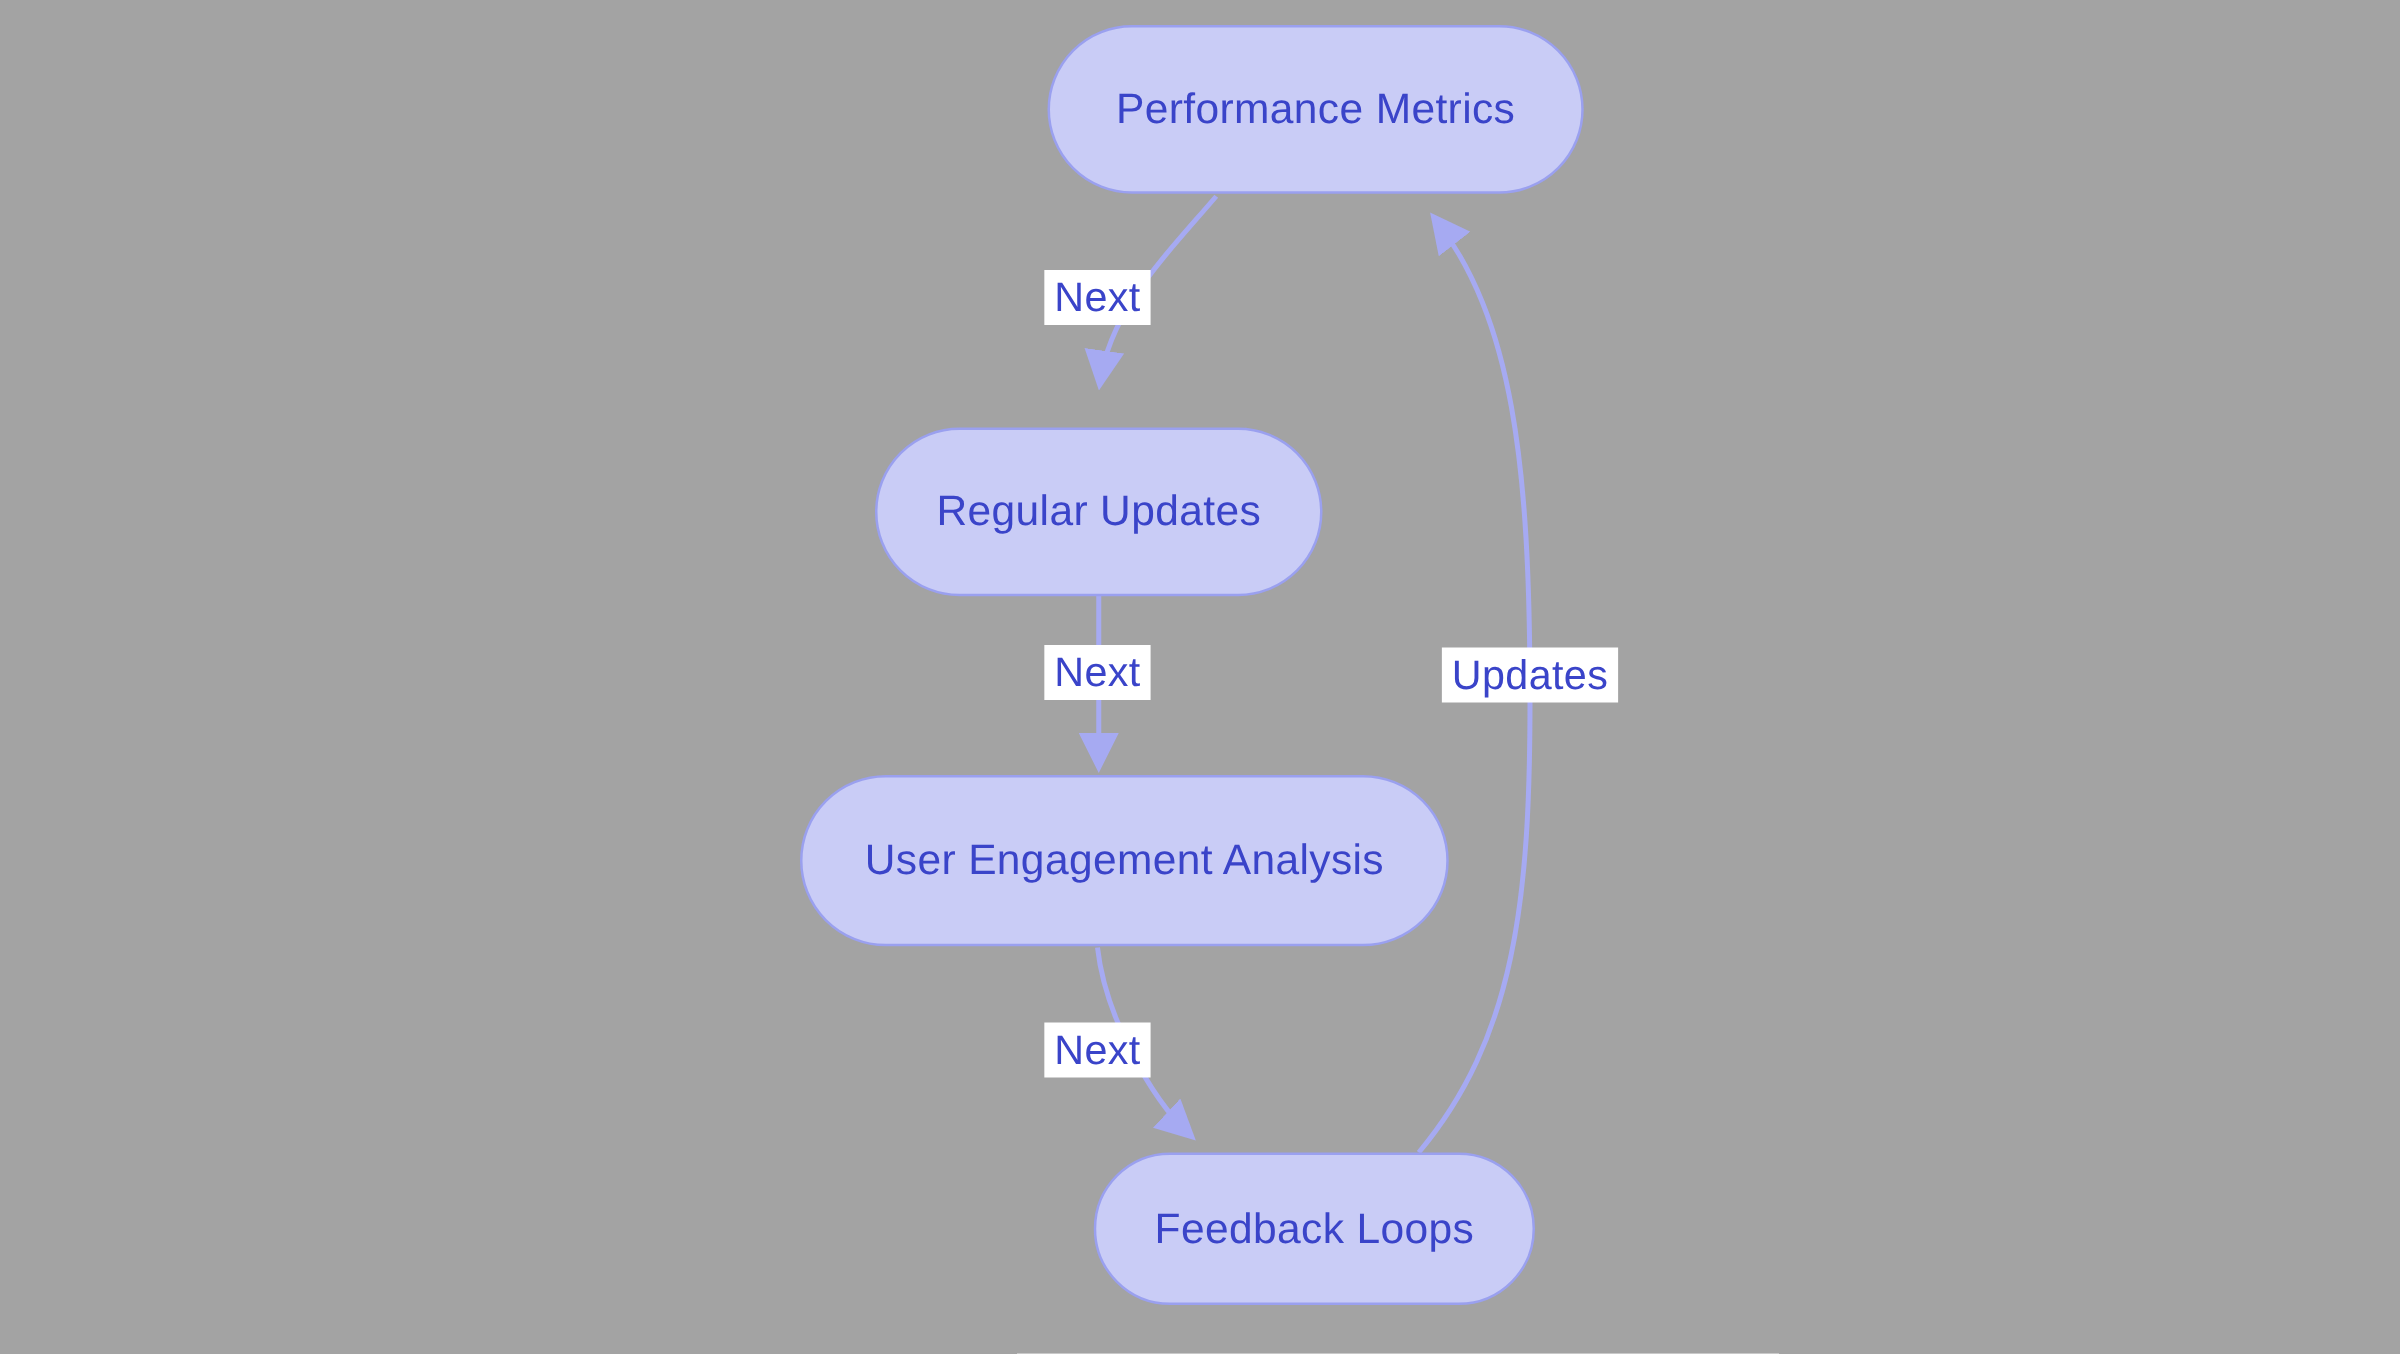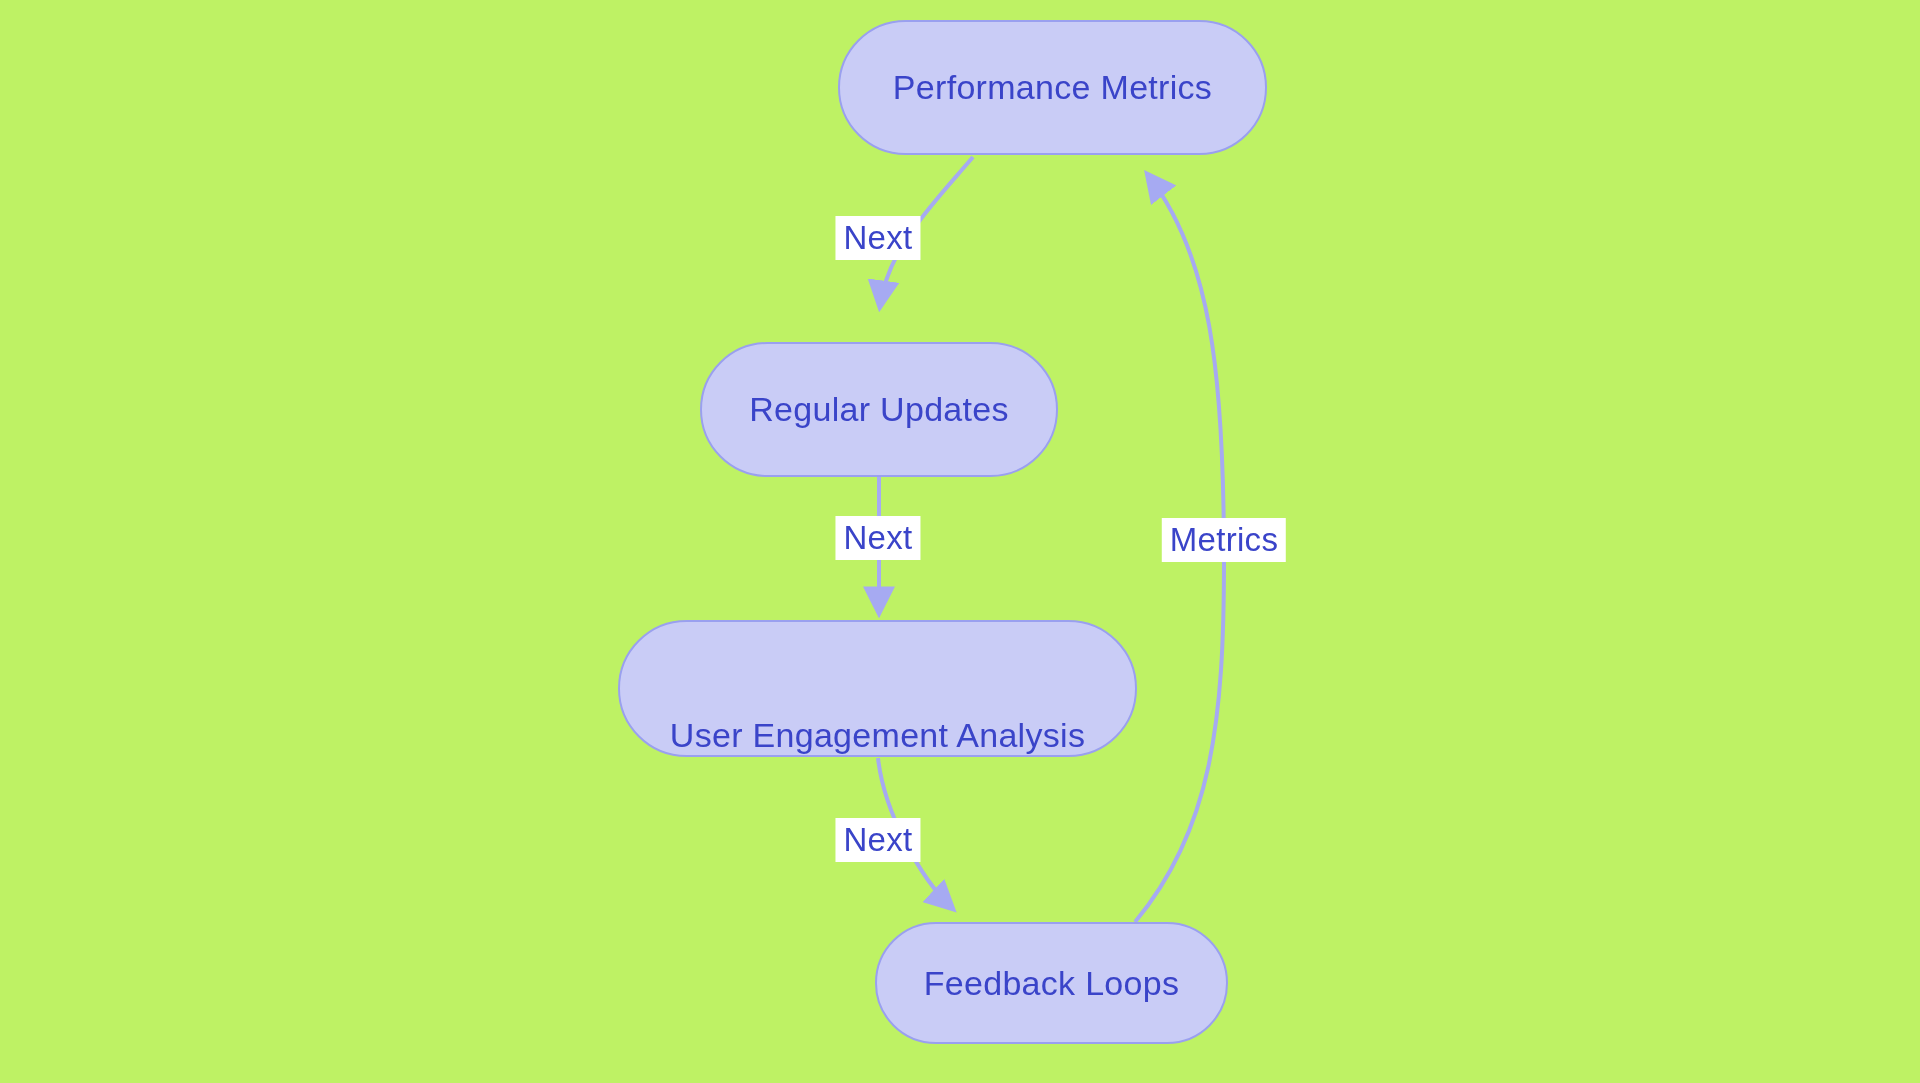--- a/index.html
+++ b/index.html
@@ -5,21 +5,21 @@
   html, body {
     margin: 0;
     padding: 0;
     background: #ffffff;
     font-family: "Liberation Sans", sans-serif;
   }
   .canvas {
     position: relative;
     width: 1920px;
     height: 1083px;
-    background: #bef264;
+    background: #a3a3a3;
     overflow: hidden;
   }
   #edge-layer {
     position: absolute;
     left: 0;
     top: 0;
     width: 1920px;
     height: 1083px;
   }
   .node {
@@ -69,26 +69,26 @@
         <path d="M 1135,922 C 1212,830 1224,720 1224,560 C 1224,370 1210,255 1148,175" class="edge-path" stroke="#a6aaf2" marker-end="url(#arrowhead)"></path>
       </g>
   </svg>
   <div id="node-group">
       <div class="node" style="left: 838px; top: 20px; width: 429px; height: 135px; background: rgb(201, 204, 246); border-color: rgb(154, 160, 239); color: rgb(58, 68, 201);">
         <span>Performance Metrics</span>
       </div>
       <div class="node" style="left: 700px; top: 322px; width: 358px; height: 135px; background: rgb(201, 204, 246); border-color: rgb(154, 160, 239); color: rgb(58, 68, 201); margin-top: 20px;">
         <span>Regular Updates</span>
       </div>
-      <div class="node" style="left: 618px; top: 620px; width: 519px; height: 137px; background: rgb(201, 204, 246); border-color: rgb(154, 160, 239); color: rgb(58, 68, 201); align-items: flex-end;">
+      <div class="node" style="left: 640px; top: 620px; width: 519px; height: 137px; background: rgb(201, 204, 246); border-color: rgb(154, 160, 239); color: rgb(58, 68, 201);">
         <span>User Engagement Analysis</span>
       </div>
       <div class="node" style="left: 875px; top: 922px; width: 353px; height: 122px; background: rgb(201, 204, 246); border-color: rgb(154, 160, 239); color: rgb(58, 68, 201);">
         <span>Feedback Loops</span>
       </div>
     </div>
   <div id="label-group">
       <div class="edge-label" style="left: 878px; top: 238px; color: rgb(58, 68, 201);">Next</div>
       <div class="edge-label" style="left: 878px; top: 538px; color: rgb(58, 68, 201);">Next</div>
       <div class="edge-label" style="left: 878px; top: 840px; color: rgb(58, 68, 201);">Next</div>
-      <div class="edge-label" style="left: 1224px; top: 540px; color: rgb(58, 68, 201);">Metrics</div>
+      <div class="edge-label" style="left: 1224px; top: 540px; color: rgb(58, 68, 201);">Updates</div>
     </div>
 </div>
 
 </body></html>

